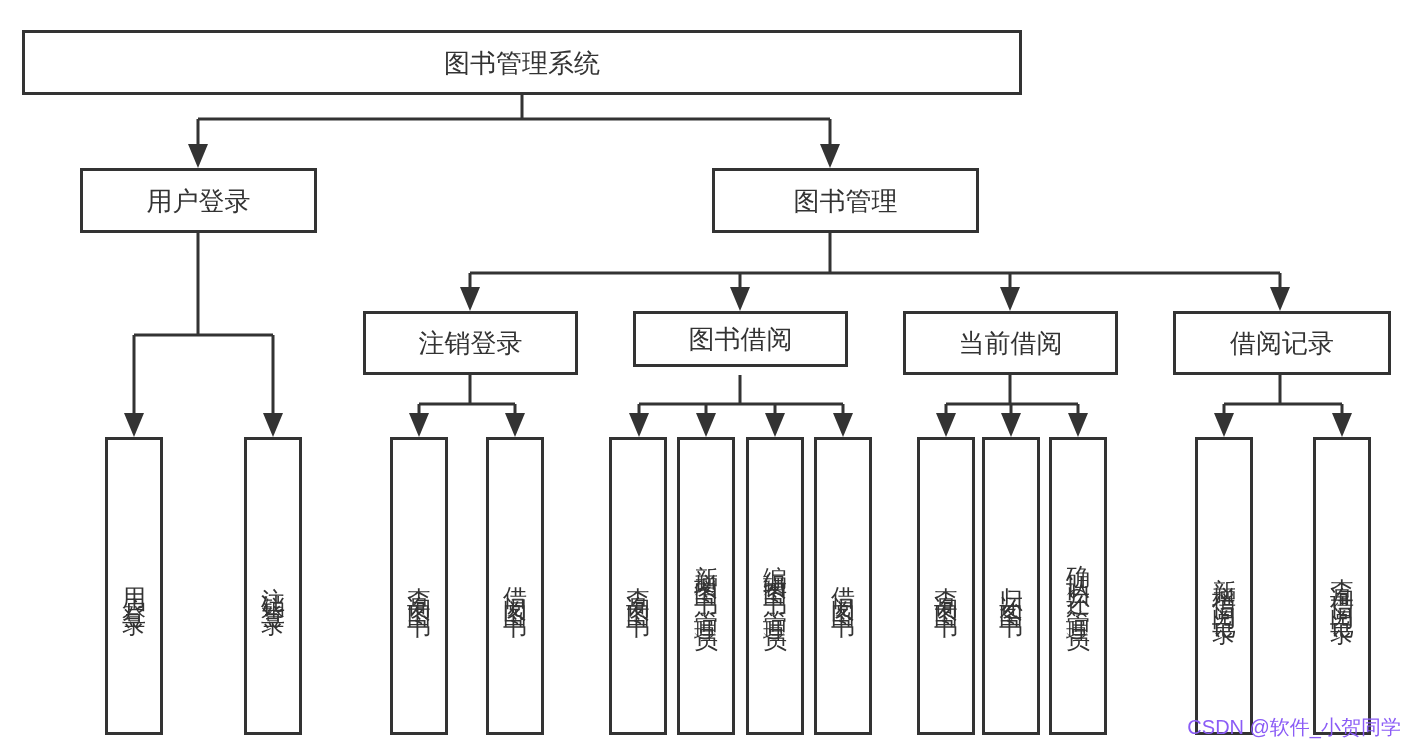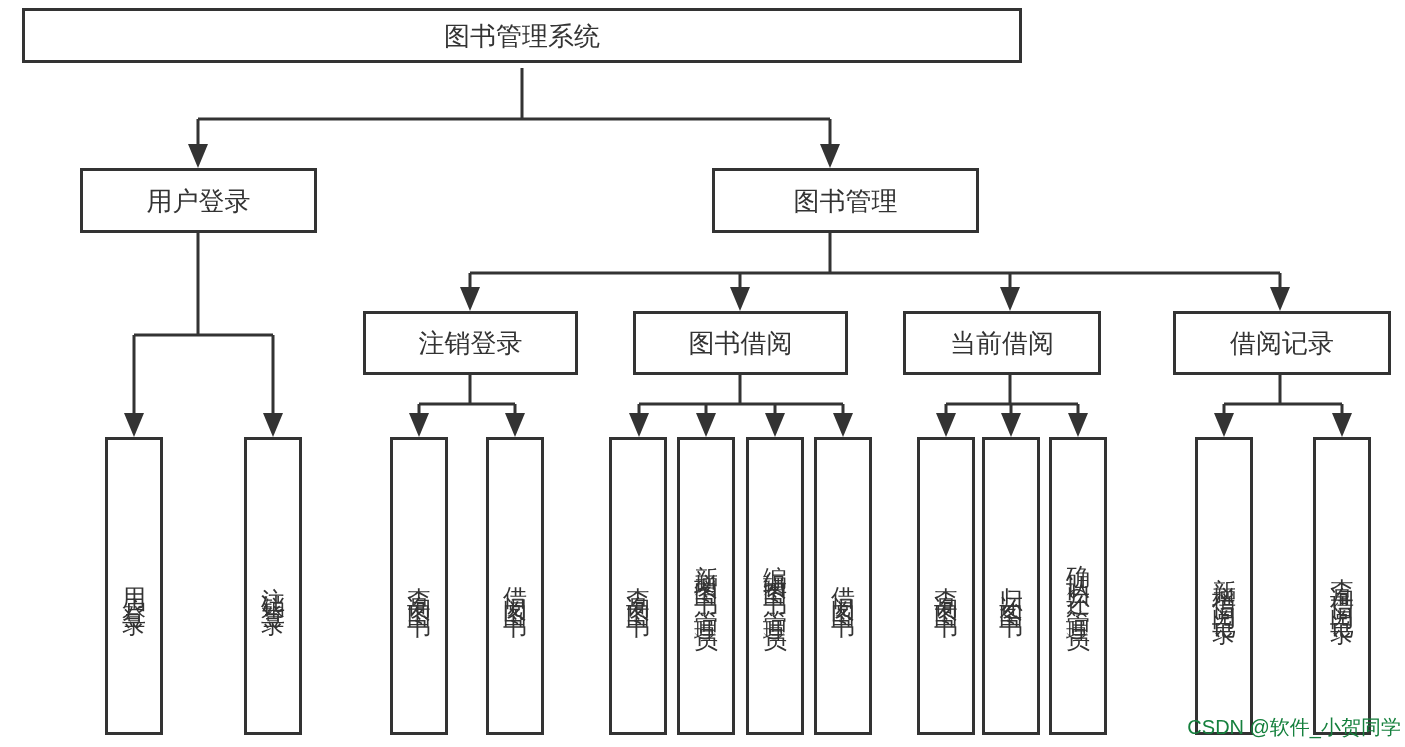--- a/index.html
+++ b/index.html
@@ -36,47 +36,47 @@
   }
   .vlabel {
     writing-mode: vertical-rl;
     text-orientation: mixed;
     font-size: 24px;
     letter-spacing: 9px;
     line-height: 1;
     color: #333333;
   }
   
-  .b-root        { left: 22px;   top: 8px;  width: 1000px; height: 55px; }
+  .b-root        { left: 22px;   top: 30px;  width: 1000px; height: 65px; }
   .b-user-login  { left: 80px;   top: 168px; width: 237px;  height: 65px; }
   .b-book-mgmt   { left: 712px;  top: 168px; width: 267px;  height: 65px; }
   .b-new-rec     { left: 363px;  top: 311px; width: 215px;  height: 64px; }
-  .b-borrow      { left: 633px;  top: 311px; width: 215px;  height: 64px; }
-  .b-current     { left: 903px;  top: 311px; width: 198px;  height: 64px; }
+  .b-borrow      { left: 633px;  top: 311px; width: 215px;  height: 56px; }
+  .b-current     { left: 903px;  top: 311px; width: 215px;  height: 64px; }
   .b-records     { left: 1173px; top: 311px; width: 218px;  height: 64px; }
   .leaf          { top: 437px; width: 58px; height: 298px; }
   .l-1  { left: 105px;  }
   .l-2  { left: 244px;  }
   .l-3  { left: 390px;  }
   .l-4  { left: 486px;  }
   .l-5  { left: 609px;  }
   .l-6  { left: 677px;  }
   .l-7  { left: 746px;  }
   .l-8  { left: 814px;  }
   .l-9  { left: 917px;  }
   .l-10 { left: 982px;  }
   .l-11 { left: 1049px; }
   .l-12 { left: 1195px; }
   .l-13 { left: 1313px; }
   #watermark {
     position: absolute;
     right: 4px;
     bottom: 6px;
     font-size: 20px;
-    color: #15803d;
+    color: #8b5cf6;
     z-index: 3;
     white-space: nowrap;
   }
 </style>
 </head>
 <body>
 
 <div id="canvas">
 
   <svg id="connectors" viewBox="0 0 1405 747" xmlns="http://www.w3.org/2000/svg">

